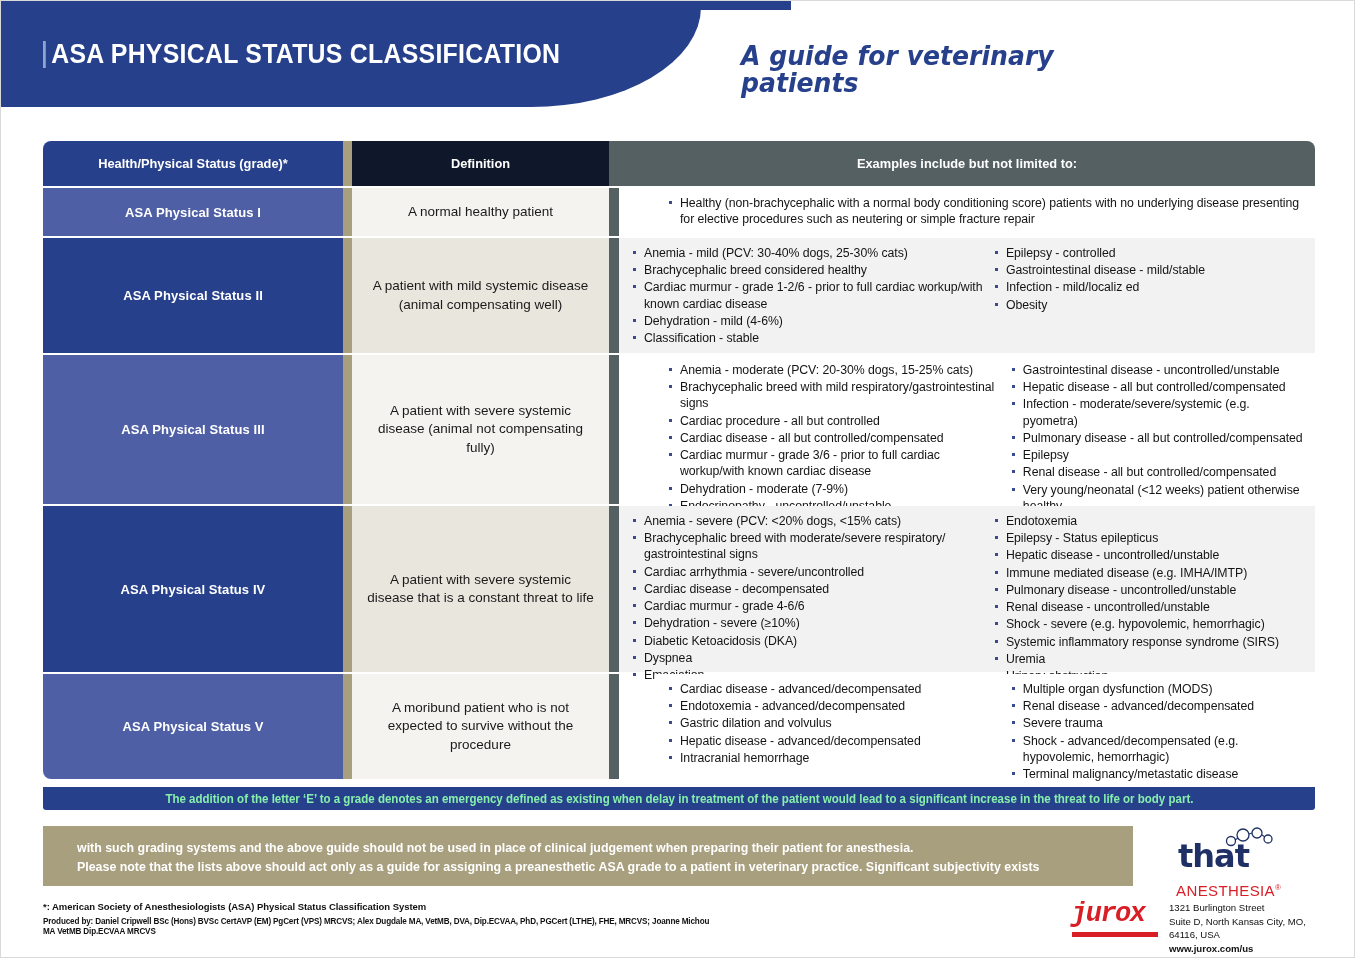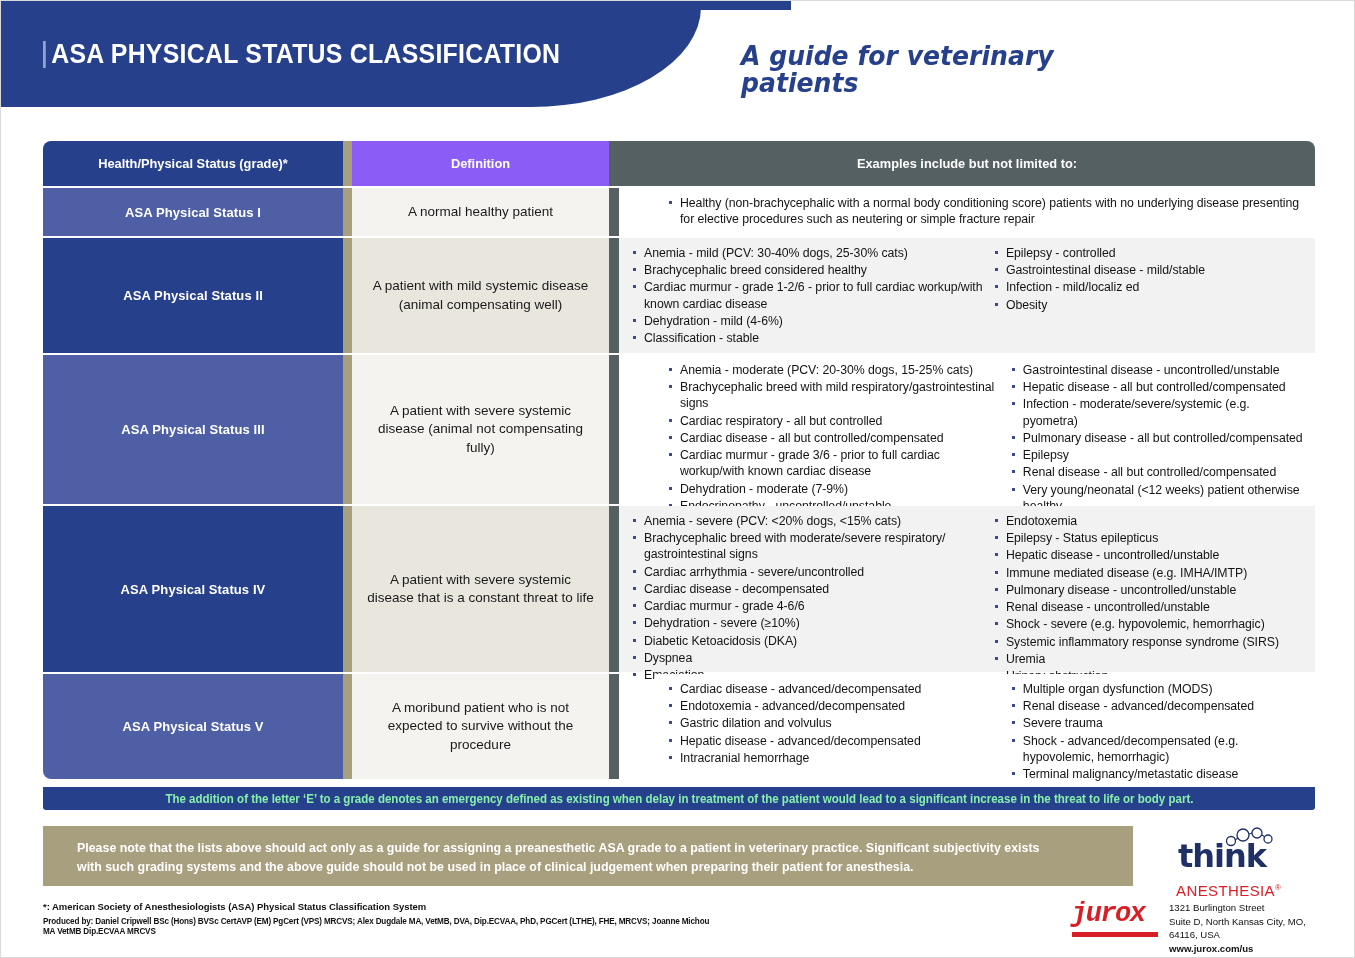--- a/index.html
+++ b/index.html
@@ -69,21 +69,21 @@
   .gapA { width: 9px; flex: none; background: #a89f7e; }
   .c2 { width: 257px; flex: none; position: relative; }
   .gapB { width: 10px; flex: none; background: #556063; }
   .c3 { flex: 1 1 auto; position: relative; }
 
   
   .hdr1 {
     background: #27408b; color: #fff;
     border-top-left-radius: 8px;
   }
-  .hdr2 { background: #8b5cf6; color: #fff; }
+  .hdr2 { background: #0f172a; color: #fff; }
   .hdr3 { background: #556063; color: #fff;
     border-top-right-radius: 8px; }
   .hdrcell {
     height: 45px;
     display: flex; align-items: center; justify-content: center;
     font-size: 13.5px; font-weight: bold;
     text-align: center;
     transform: scaleX(0.95);
   }
 
@@ -319,21 +319,21 @@
       <div class="c2 bg-light">
         <div class="def-cell">A patient with severe systemic disease (animal not compensating fully)</div>
       </div>
       <div class="gapB"></div>
       <div class="c3 bg-ex-white">
         <div class="ex-cell">
           <div class="ex-col wide">
             <ul class="bullets">
               <li>Anemia - moderate (PCV: 20-30% dogs, 15-25% cats)</li>
               <li>Brachycephalic breed with mild respiratory/gastrointestinal signs</li>
-              <li>Cardiac respiratory - all but controlled</li>
+              <li>Cardiac procedure - all but controlled</li>
               <li>Cardiac disease - all but controlled/compensated</li>
               <li>Cardiac murmur - grade 3/6 - prior to full cardiac workup/with known cardiac disease</li>
               <li>Dehydration - moderate (7-9%)</li>
               <li>Endocrinopathy - uncontrolled/unstable</li>
               <li>Epilepsy - uncontrolled/unstable</li>
             </ul>
           </div>
           <div class="ex-col narrow">
             <ul class="bullets">
               <li>Gastrointestinal disease - uncontrolled/unstable</li>
@@ -424,35 +424,35 @@
       </div>
     </div>
 
   </div>
 
   <div class="emerg">
     <span>The addition of the letter ‘E’ to a grade denotes an emergency defined as existing when delay in treatment of the patient would lead to a significant increase in the threat to life or body part.</span>
   </div>
 
   <div class="disclaim">
+    <div>with such grading systems and the above guide should not be used in place of  clinical judgement when preparing their patient for anesthesia.</div>
     <div><span>Please note that the lists above should act only as a guide for assigning a preanesthetic ASA </span><b>grade</b><span> to a patient in veterinary practice. Significant subjectivity exists</span></div>
-    <div>with such grading systems and the above guide should not be used in place of  clinical judgement when preparing their patient for anesthesia.</div>
   </div>
 
   <div class="think-logo">
     <svg class="bubbles" width="60" height="26">
       <circle cx="10" cy="14" r="4.5" fill="none" stroke="#1f3066" stroke-width="1.3"></circle>
       <circle cx="22" cy="8" r="6" fill="none" stroke="#1f3066" stroke-width="1.3"></circle>
       <circle cx="36" cy="6" r="5" fill="none" stroke="#1f3066" stroke-width="1.3"></circle>
       <circle cx="47" cy="12" r="4" fill="none" stroke="#1f3066" stroke-width="1.3"></circle>
       <line x1="14" y1="13" x2="17" y2="11" stroke="#1f3066" stroke-width="1.2"></line>
       <line x1="28" y1="7" x2="31" y2="6" stroke="#1f3066" stroke-width="1.2"></line>
       <line x1="41" y1="8" x2="44" y2="10" stroke="#1f3066" stroke-width="1.2"></line>
     </svg>
-    <div class="think-word">think</div>
+    <div class="think-word">that</div>
     <div class="think-anes"><span>ANESTHESIA</span><sup>®</sup></div>
   </div>
 
   <div class="foot-left">
     <div class="foot-l1">*: American Society of Anesthesiologists (ASA) Physical Status Classification System</div>
     <div class="foot-l2">Produced by: Daniel Cripwell BSc (Hons) BVSc CertAVP (EM) PgCert (VPS) MRCVS; Alex Dugdale MA, VetMB, DVA, Dip.ECVAA, PhD, PGCert (LTHE), FHE, MRCVS; Joanne Michou MA VetMB Dip.ECVAA MRCVS</div>
   </div>
 
   <div class="jurox">
     <div class="jurox-mark">

